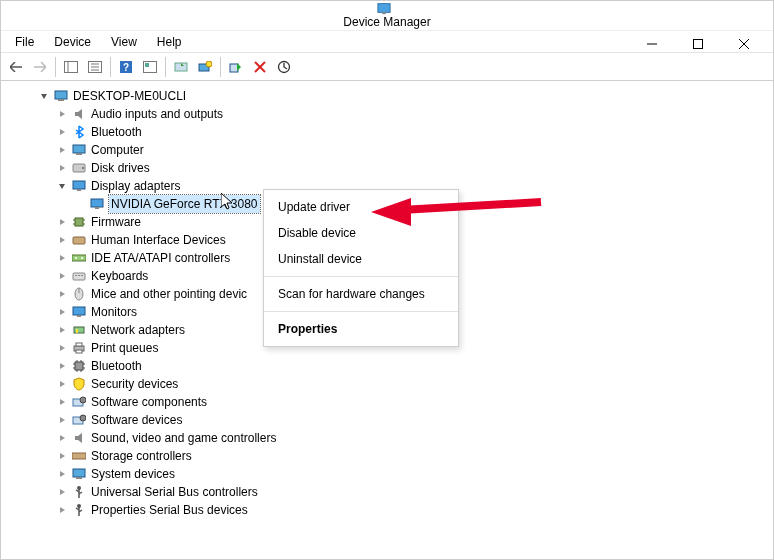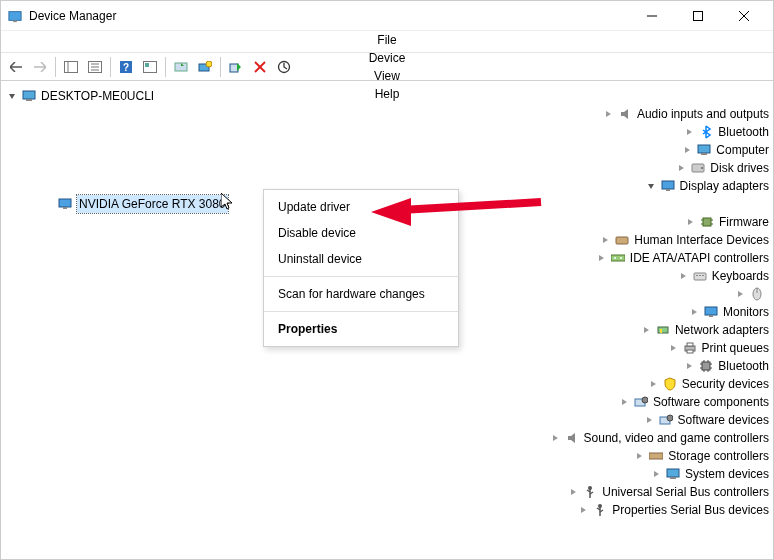--- a/index.html
+++ b/index.html
@@ -12,41 +12,41 @@
       overflow: hidden;
       border: 1px solid #ccc;
       position: relative;
     }
     .titlebar {
       height: 30px;
       display: flex;
       align-items: center;
       padding: 0 6px;
       border-bottom: 1px solid #eee;
+      flex-direction: column;
     }
     .titlebar-icon {
       width: 16px; height: 16px;
       margin-right: 6px;
       display: inline-flex;
       align-items: center; justify-content: center;
     }
     .titlebar-title { font-size: 12px; }
     .win-controls { margin-left: auto; display: flex; }
     .win-btn {
       width: 46px; height: 30px;
       display: flex; align-items: center; justify-content: center;
       font-size: 14px;
     }
     .menubar {
       height: 22px;
       display: flex;
       align-items: center;
       padding: 0 4px;
       border-bottom: 1px solid #e5e5e5;
-      flex-direction: column;
     }
     .menu-item {
       padding: 2px 10px;
       font-size: 12px;
       cursor: default;
     }
     .toolbar {
       height: 28px;
       display: flex;
       align-items: center;
@@ -59,20 +59,21 @@
       display: inline-flex;
       align-items: center; justify-content: center;
       border: 1px solid transparent;
       font-size: 13px;
     }
     .sep { width: 1px; height: 20px; background: #ccc; margin: 0 2px; }
 
     .tree {
       padding: 6px 4px;
       user-select: none;
+      margin-left: 32px;
     }
     .node {
       display: flex;
       align-items: center;
       height: 18px;
       line-height: 18px;
       white-space: nowrap;
     }
     .toggle {
       width: 14px; height: 14px;
@@ -86,21 +87,21 @@
       display: inline-flex;
       align-items: center; justify-content: center;
       margin-right: 4px;
       font-size: 12px;
     }
     .selected {
       background: #cde8ff;
       outline: 1px dotted #666;
     }
     .indent-0 { padding-left: 0; }
-    .indent-1 { padding-left: 18px; justify-content: flex-end; }
+    .indent-1 { padding-left: 18px; }
     .indent-2 { padding-left: 36px; }
 
     .context-menu {
       position: absolute;
       left: 234px; top: 188px;
       width: 196px;
       background: #fff;
       border: 1px solid #cfcfcf;
       box-shadow: 2px 3px 6px rgba(0,0,0,0.15);
       padding: 4px 0;
@@ -411,20 +412,21 @@
         <svg width="10" height="10">
           <path d="M3 2 L8 5 L3 8 Z" fill="#999"></path>
         </svg>
       </span>
     <span class="icon">
         <svg width="10" height="14">
           <ellipse cx="5" cy="7" rx="4" ry="6" fill="#ddd" stroke="#888"></ellipse>
           <line x1="5" y1="1" x2="5" y2="6" stroke="#888"></line>
         </svg>
       </span>
+    <span>Mice and other pointing devic</span>
   </div>
 
   <div class="node indent-1">
     <span class="toggle">
         <svg width="10" height="10">
           <path d="M3 2 L8 5 L3 8 Z" fill="#999"></path>
         </svg>
       </span>
     <span class="icon">
         <svg width="14" height="12">

